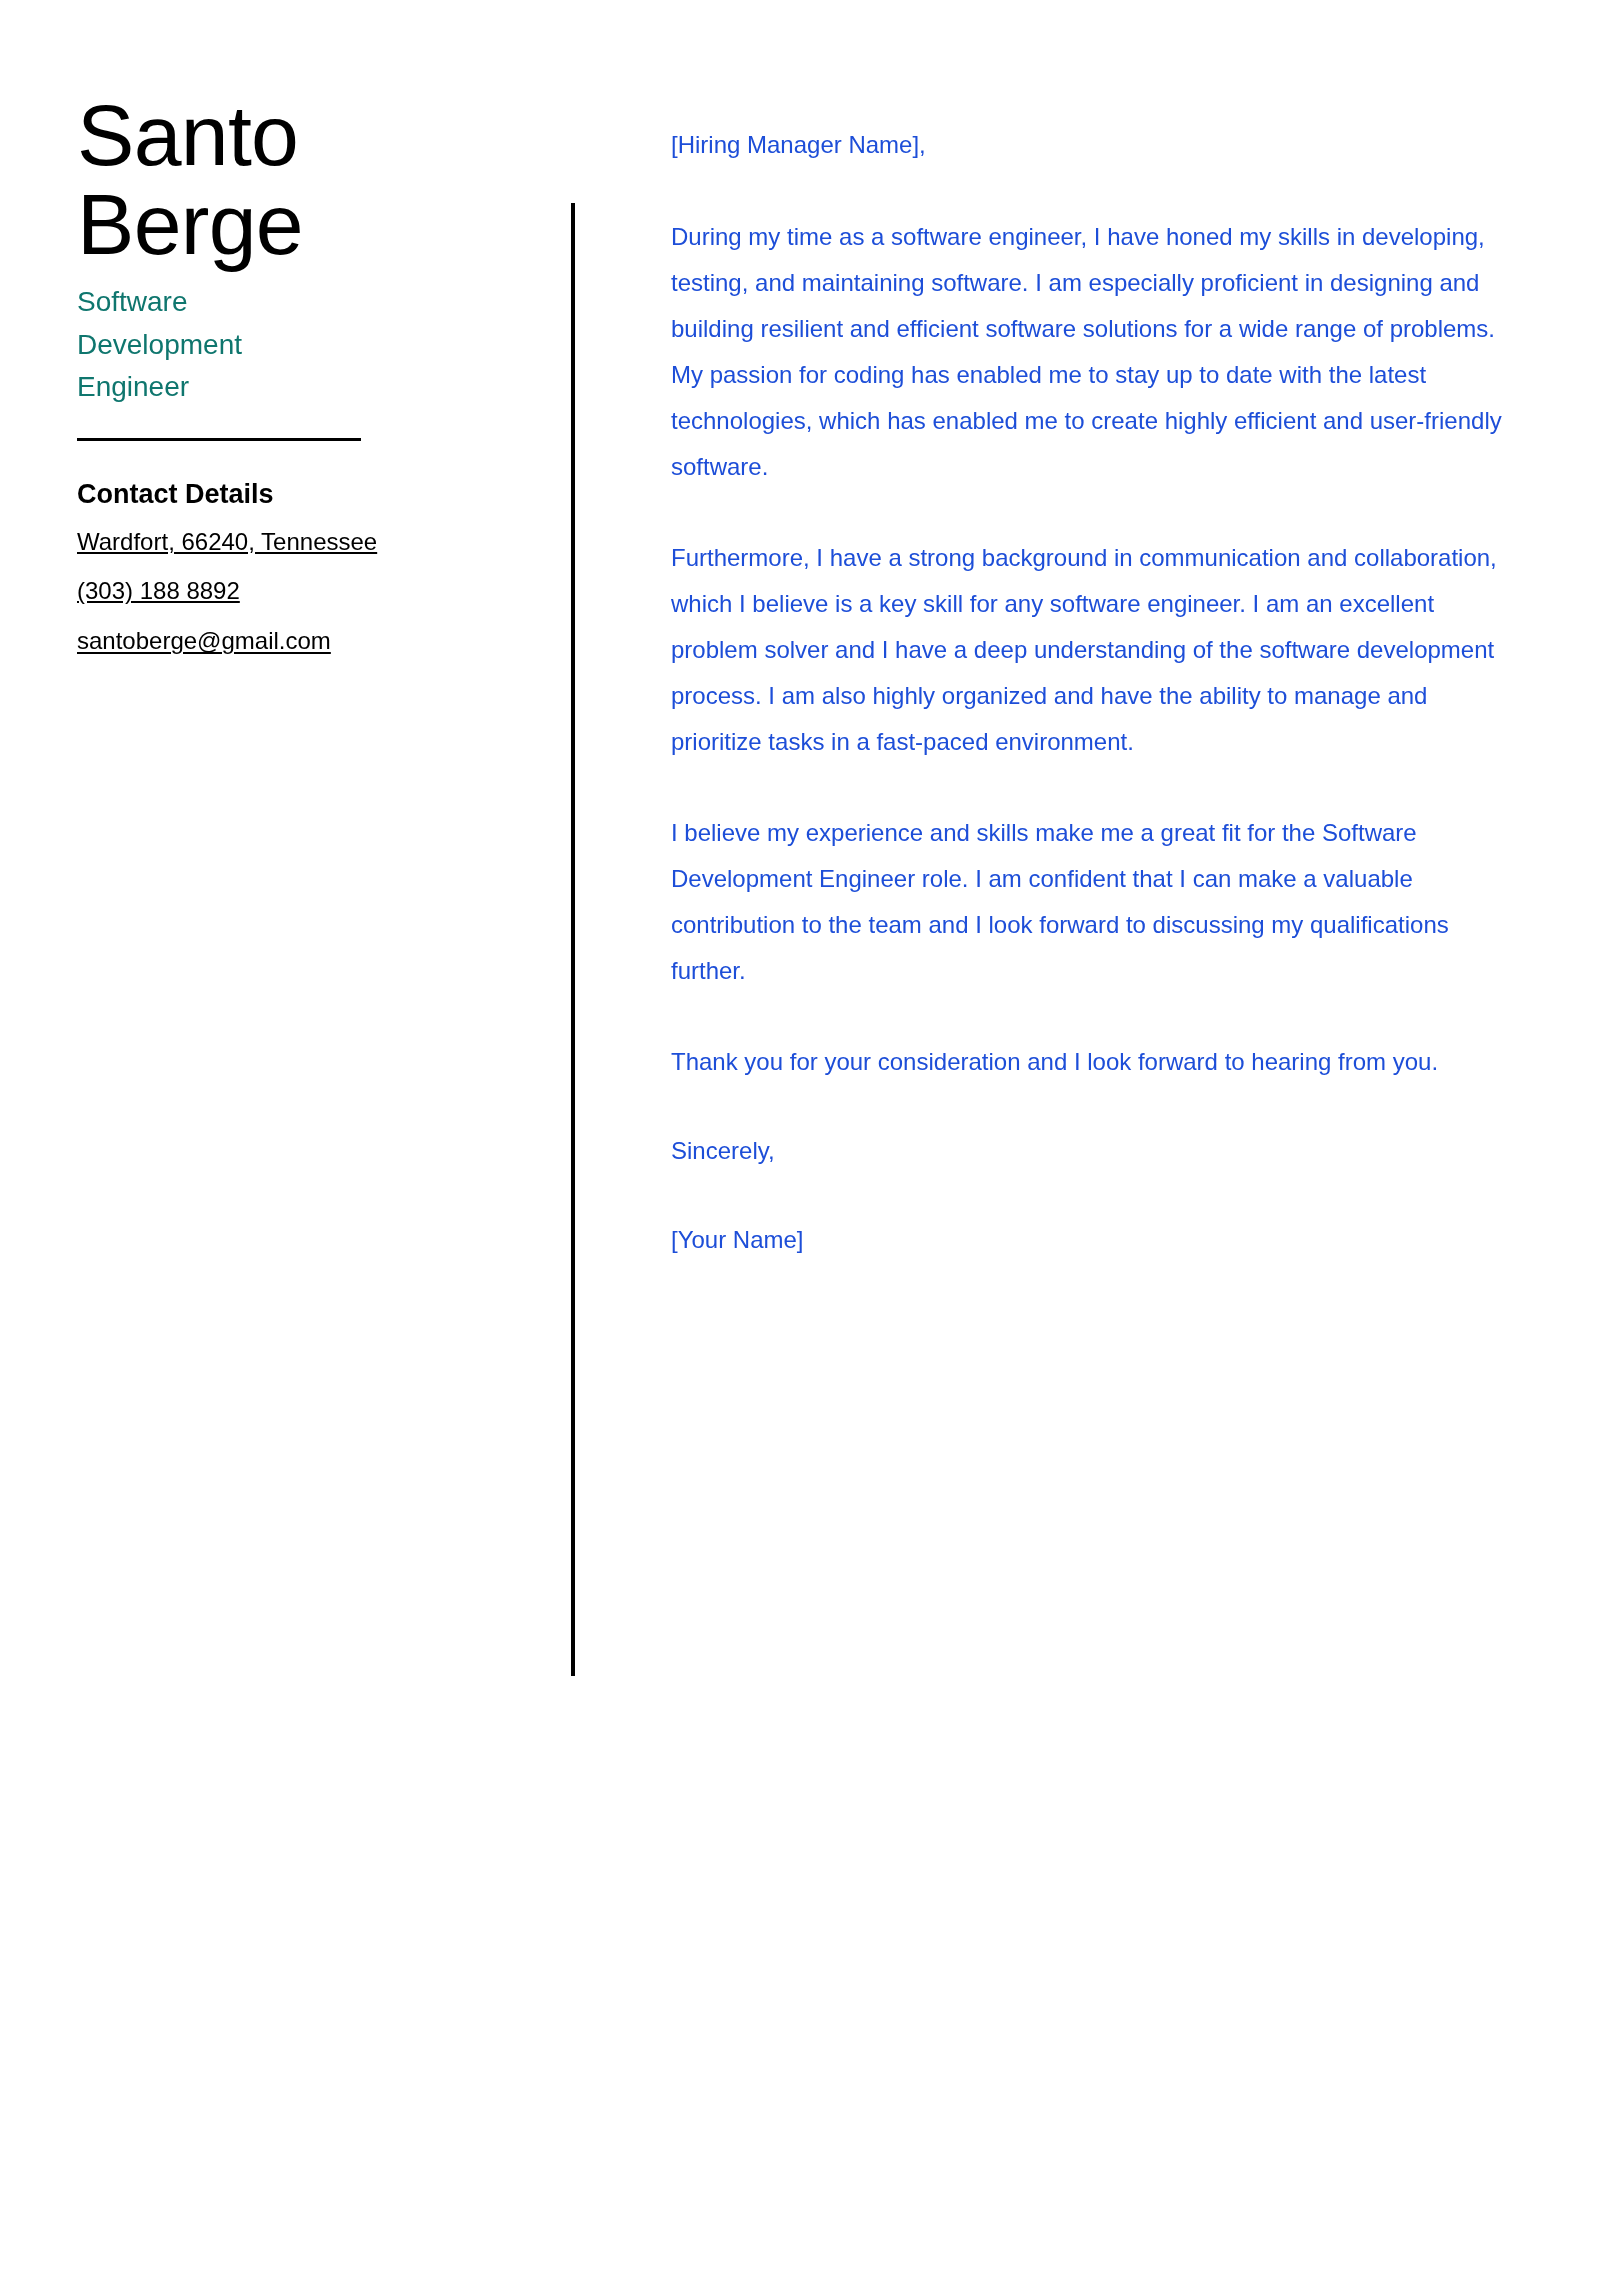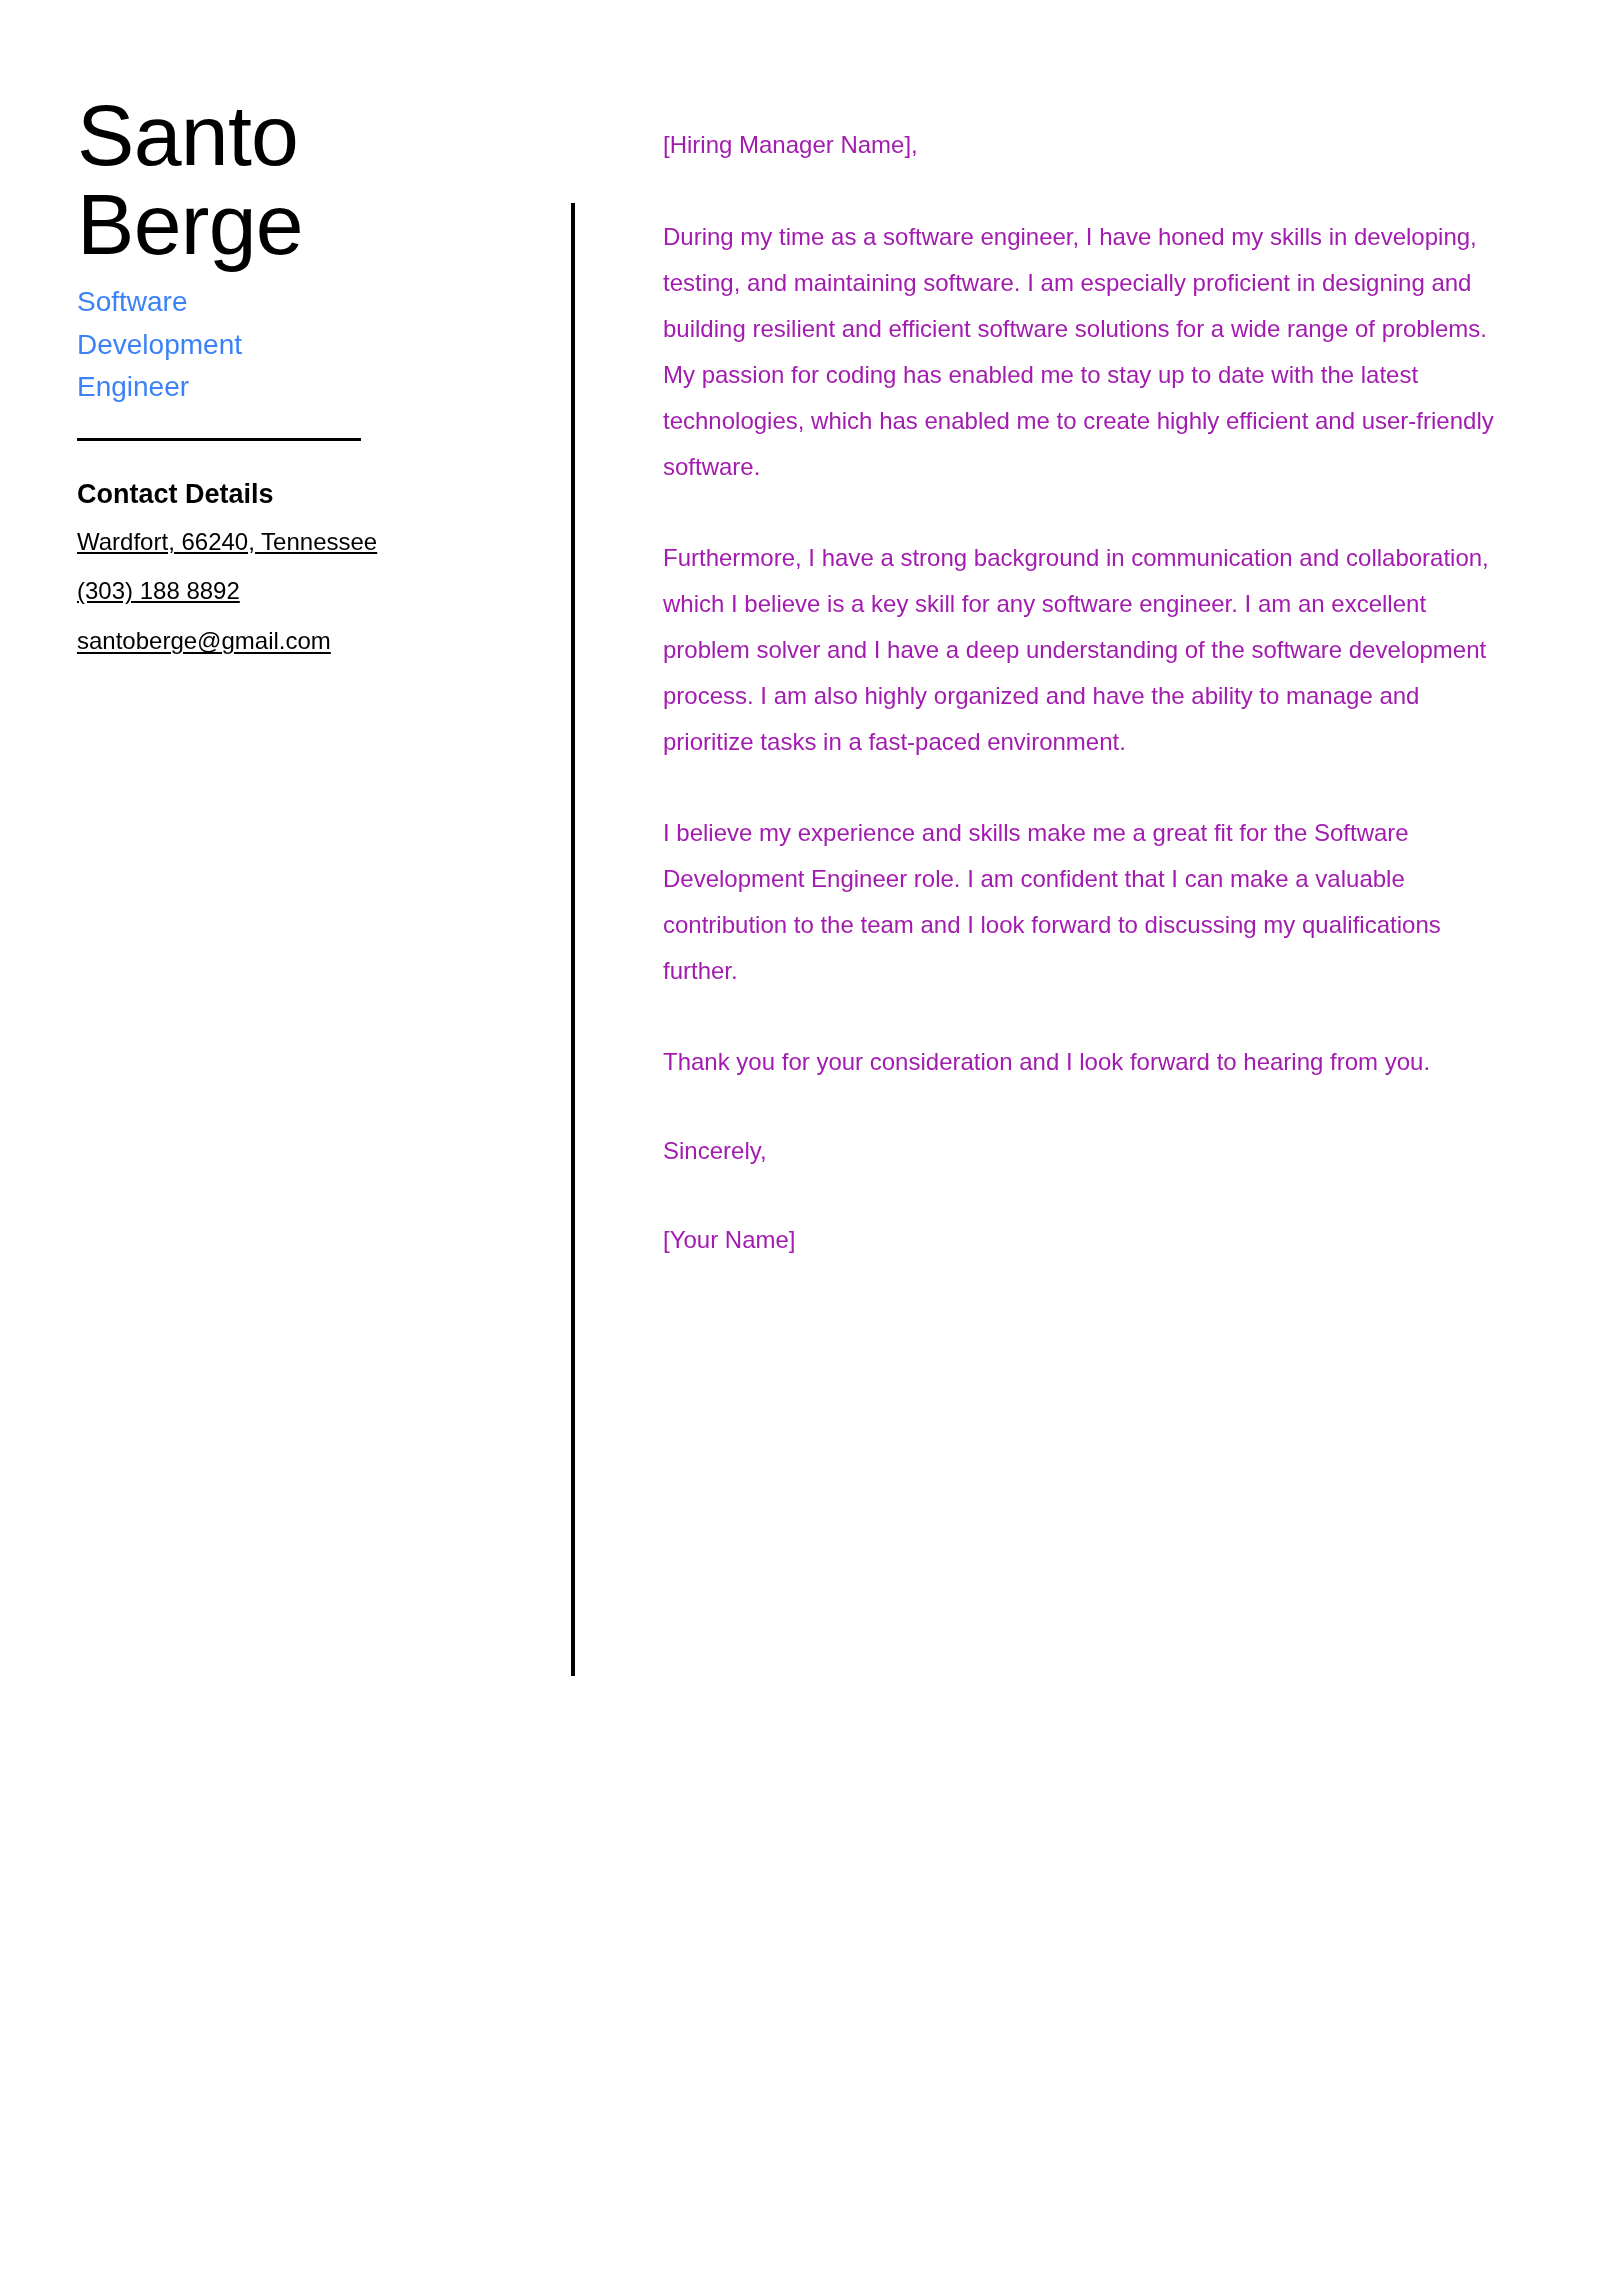--- a/index.html
+++ b/index.html
@@ -40,21 +40,21 @@
     color: #000000;
     white-space: nowrap;
   }
   .name-line.first { margin-bottom: 2.6px; }
 
   .job-title {
     margin: 14.4px 0 0 0;
     font-size: 28px;
     font-weight: 400;
     line-height: 1.52;
-    color: #3b82f6;
+    color: #0f766e;
     max-width: 275px;
   }
 
   .rule {
     margin-top: 29px;
     width: 284px;
     height: 3.3px;
     background: #000000;
   }
 
@@ -98,25 +98,25 @@
   }
 
   
   .letter {
     position: absolute;
     left: 663px;
     top: 122px;
     width: 846px;
   }
   .letter p {
-    margin: 0 0 45px 0;
+    margin: 0 0 45px 8px;
     font-size: 24px;
     font-weight: 400;
     line-height: 46px;
-    color: #a21caf;
+    color: #1d4ed8;
     text-align: left;
   }
   .letter p:last-child { margin-bottom: 0; }
   .letter p.salutation { margin-bottom: 46px; }
   .letter p.closing-line { margin-bottom: 43px; }
   .letter p.signature-name { margin-bottom: 0; }
 </style>
 </head>
 <body>
 

